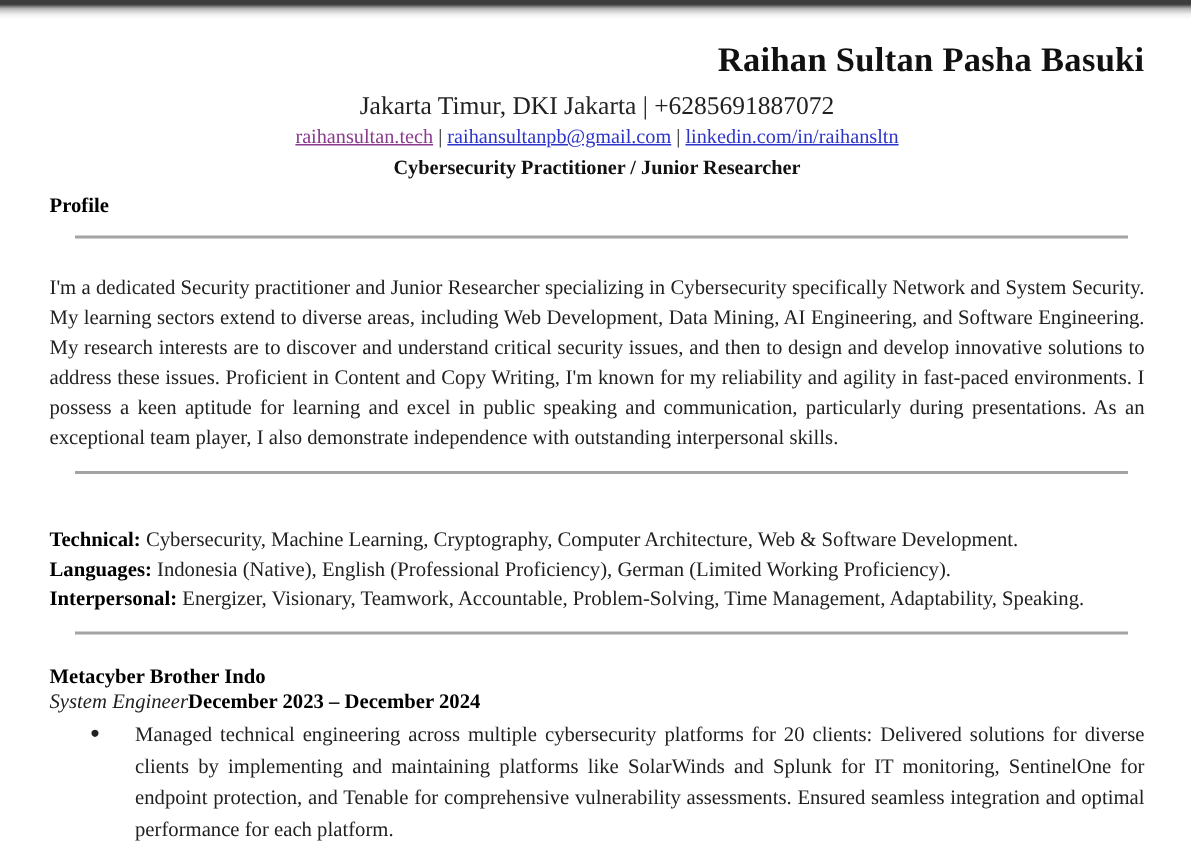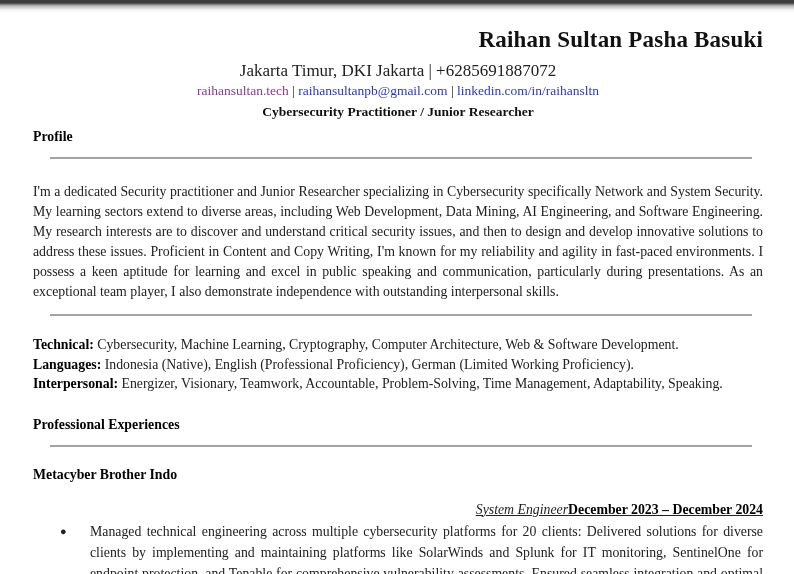--- a/index.html
+++ b/index.html
@@ -33,21 +33,21 @@
     font-size: 17px;
     line-height: 17px;
     margin-top: 8px;
   }
   .links-line {
     text-align: center;
     font-size: 13.5px;
     line-height: 17px;
     margin-top: 3px;
   }
-  .links-line a { cursor: pointer; text-align: right; }
+  .links-line a { text-decoration: underline; cursor: pointer; text-align: right; }
   .link-visited { color: #8b3a8f; }
   .link-blue { color: #2d35c8; }
   .link-sep { color: #212121; }
   .tagline {
     text-align: center;
     font-size: 13.5px;
     font-weight: bold;
     line-height: 17px;
     margin-top: 4px;
     color: #111111;
@@ -66,40 +66,39 @@
   }
   .profile-heading { margin-top: 9px; }
   .profile-body {
     margin-top: 23px;
     font-size: 13.8px;
     line-height: 20px;
     text-align: justify;
   }
   .skills-heading { margin-top: 27px; }
   .skills-block {
-    margin-top: 19px;
+    margin-top: 34px;
     font-size: 13.8px;
     line-height: 19.5px;
   }
   .skill-label { font-weight: bold; color: #000000; }
   .exp-heading { margin-top: 23px; }
   .exp-entry { margin-top: 19px; }
   .exp-company {
     font-size: 13.8px;
     font-weight: bold;
     color: #000000;
     line-height: 17px;
   }
   .exp-roleline {
     display: flex;
-    justify-content: flex-end;
+    justify-content: flex-start;
     align-items: baseline;
-    margin-top: 18px;
+    margin-top: 0;
     line-height: 17px;
-    text-decoration: underline;
   }
   .exp-role {
     font-size: 13.8px;
     font-style: italic;
   }
   .exp-dates {
     font-size: 13.8px;
     font-weight: bold;
     color: #000000;
   }
@@ -143,21 +142,20 @@
   <hr class="rule">
   <p class="profile-body">I'm a dedicated Security practitioner and Junior Researcher specializing in Cybersecurity specifically Network and System Security. My learning sectors extend to diverse areas, including Web Development, Data Mining, AI Engineering, and Software Engineering. My research interests are to discover and understand critical security issues, and then to design and develop innovative solutions to address these issues. Proficient in Content and Copy Writing, I'm known for my reliability and agility in fast-paced environments. I possess a keen aptitude for learning and excel in public speaking and communication, particularly during presentations. As an exceptional team player, I also demonstrate independence with outstanding interpersonal skills.</p>
 
   <hr class="rule">
   <div class="skills-block">
     <div><span class="skill-label">Technical:</span><span> Cybersecurity, Machine Learning, Cryptography, Computer Architecture, Web &amp; Software Development.</span></div>
     <div><span class="skill-label">Languages:</span><span> Indonesia (Native), English (Professional Proficiency), German (Limited Working Proficiency).</span></div>
     <div><span class="skill-label">Interpersonal:</span><span> Energizer, Visionary, Teamwork, Accountable, Problem-Solving, Time Management, Adaptability, Speaking.</span></div>
   </div>
 
-  <div class="section-heading exp-heading">Professional Experiences</div>
   <hr class="rule">
 
   <div class="exp-entry">
     <div class="exp-company">Metacyber Brother Indo</div>
     <div class="exp-roleline">
       <span class="exp-role">System Engineer</span>
       <span class="exp-dates">December 2023 – December 2024</span>
     </div>
     <ul class="exp-bullets">
       <li>

